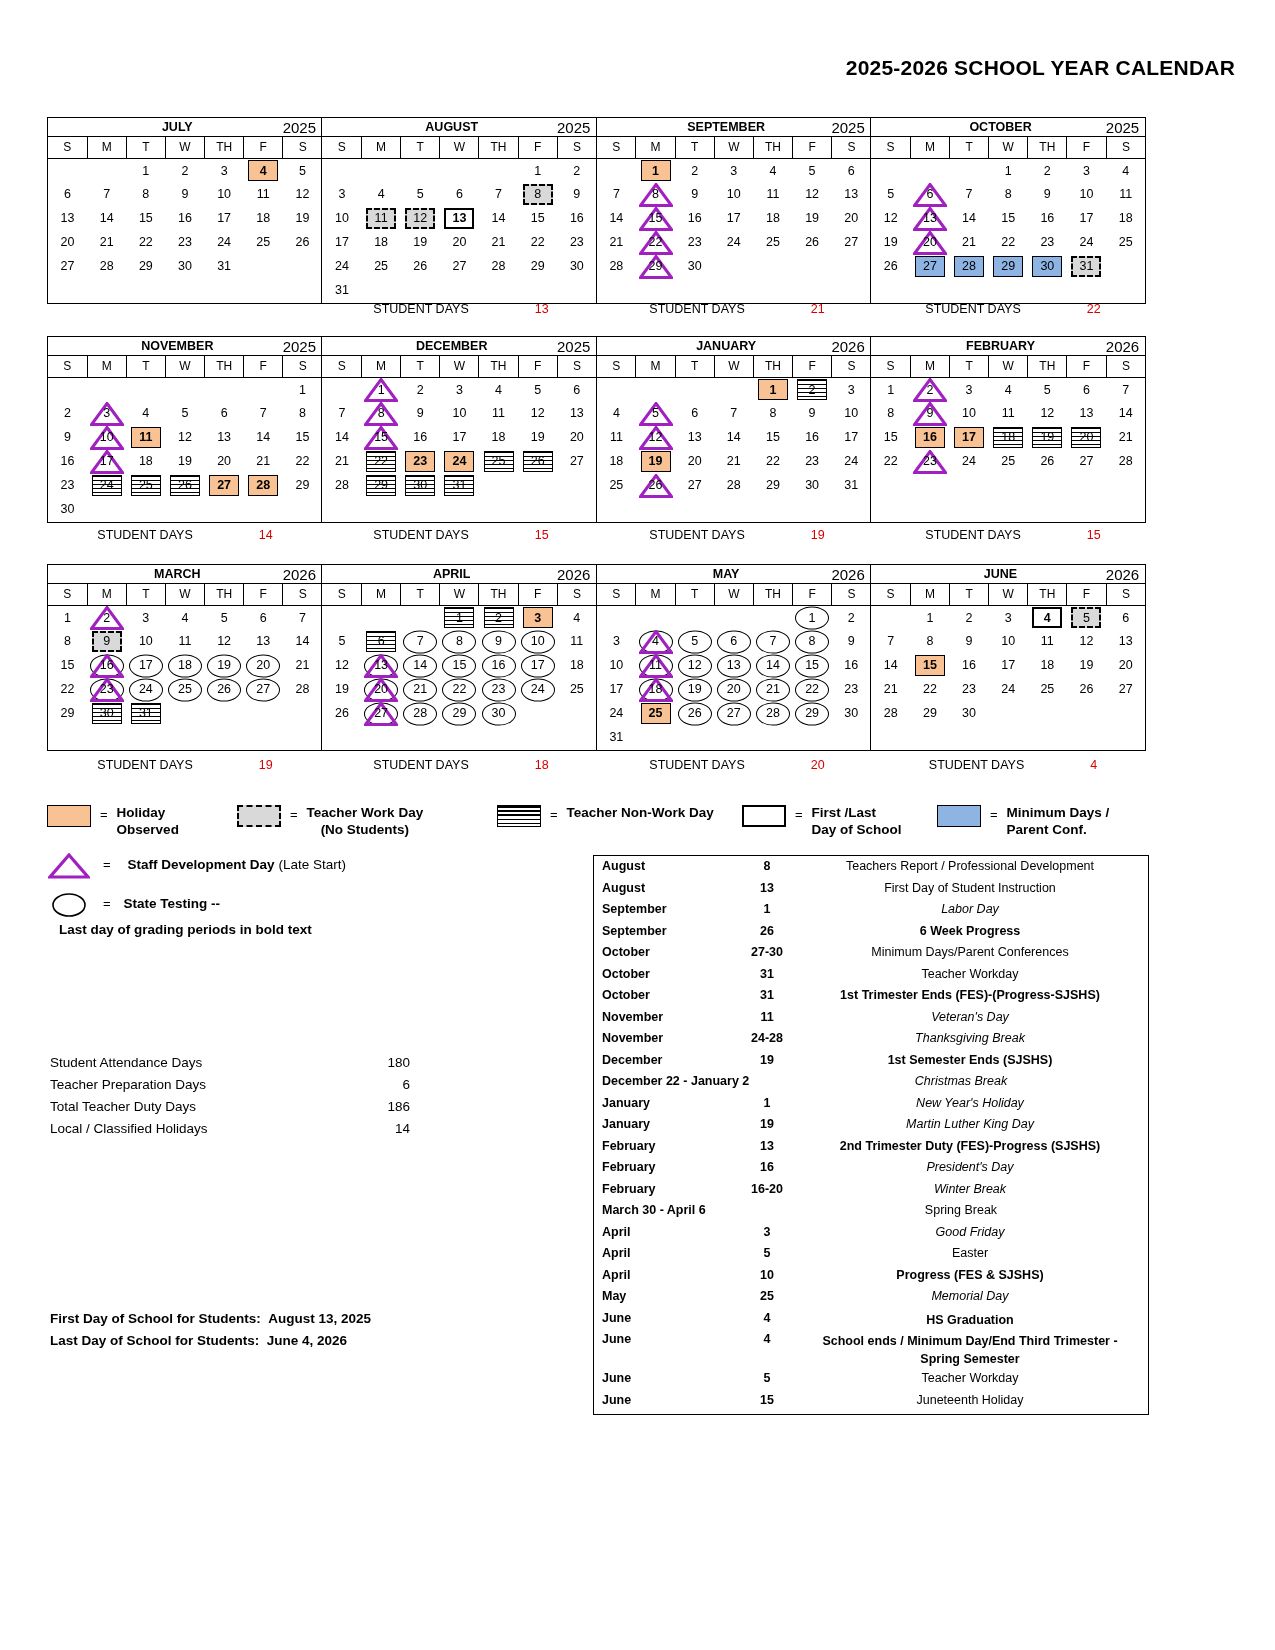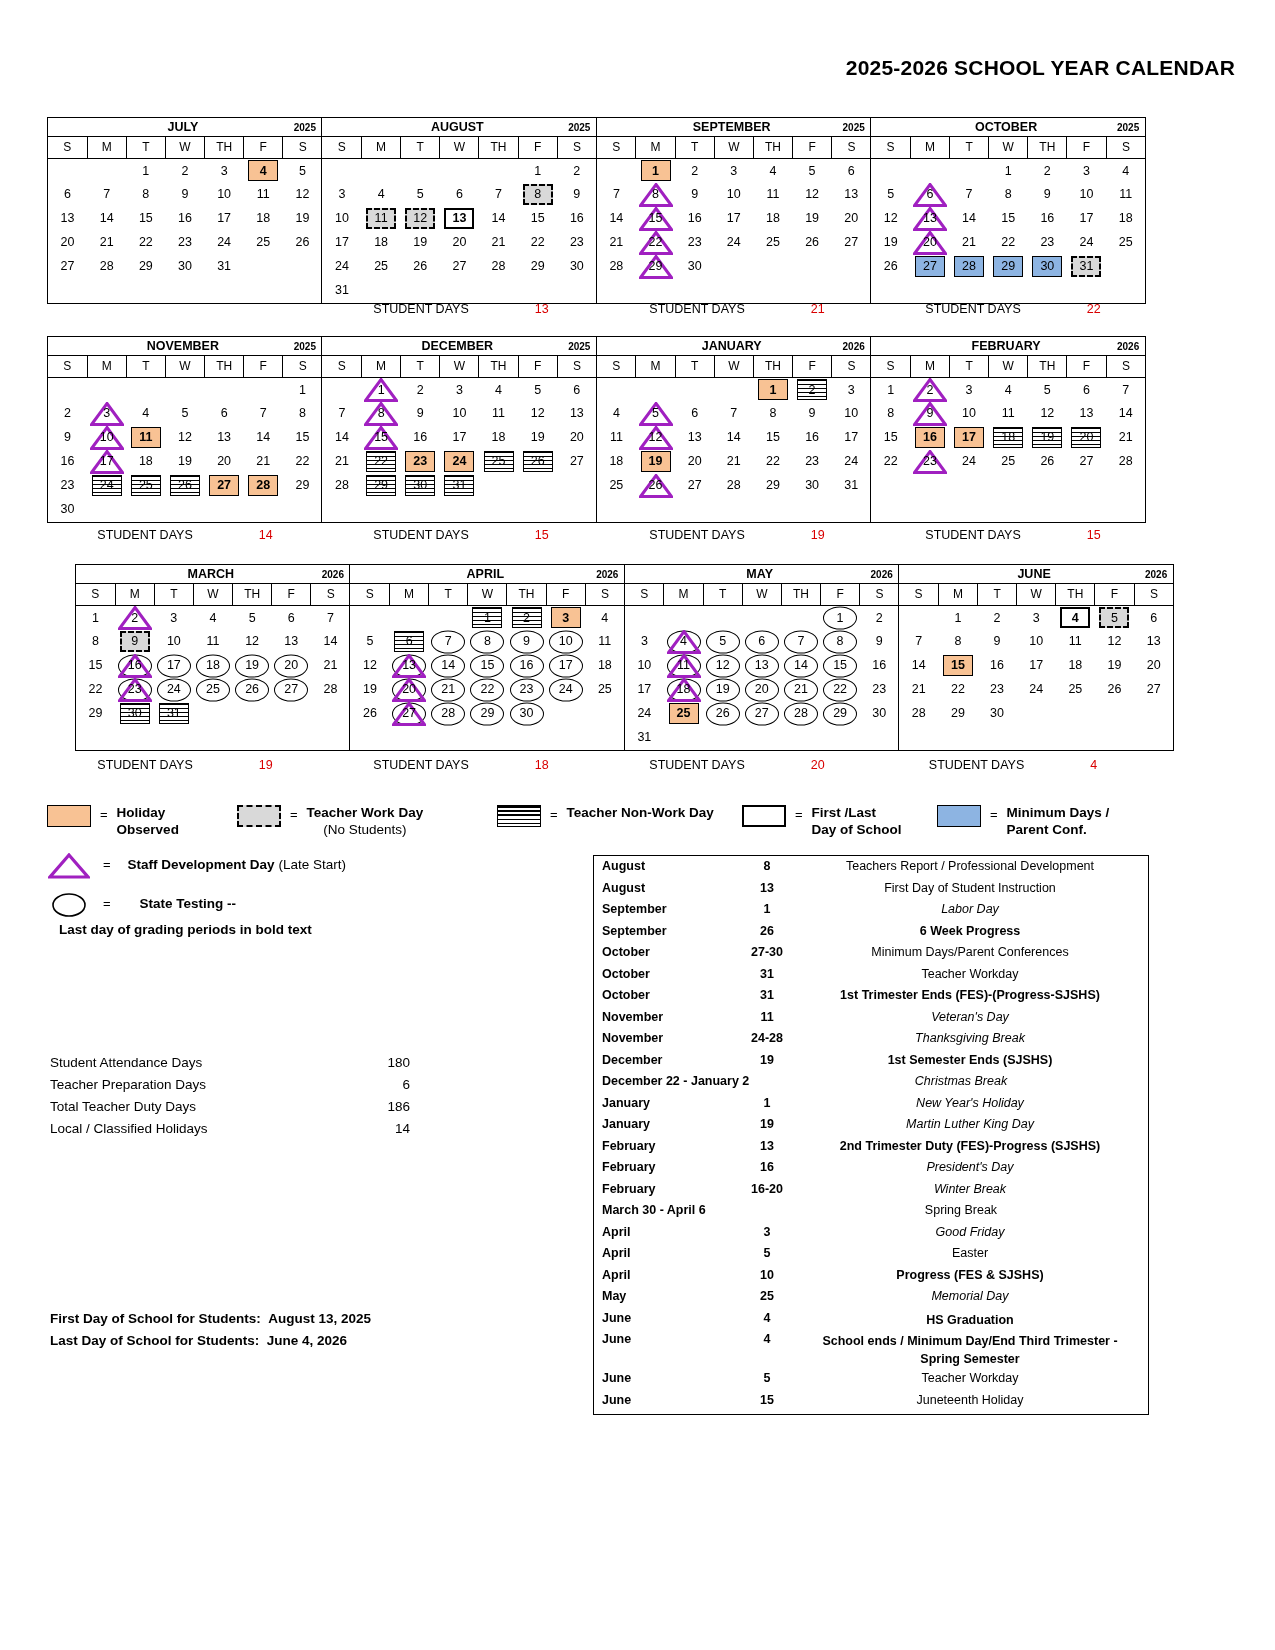--- a/index.html
+++ b/index.html
@@ -16,39 +16,39 @@
   
   #title {
     position:absolute; right:40px; top:56px;
     font-size:21px; font-weight:bold; letter-spacing:.2px;
   }
 
   
   .cal-row { position:absolute; left:47px; width:1105px; display:flex; }
   .cal-row.r1 { top:117px; }
   .cal-row.r2 { top:336px; }
-  .cal-row.r3 { top:564px;margin-left:28px; }
+  .cal-row.r3 { top:564px; }
 
   .month {
     border:1.6px solid #000;
     width:276px;
     background:#fff;
     position:relative;
   }
   .month + .month { margin-left:-1.6px; }
 
   .m-head {
     display:flex; align-items:center;
     height:19px;
     font-size:12.5px; font-weight:bold;
     padding:0 6px;
     border-bottom:1.2px solid #000;
   }
   .m-name { flex:1; text-align:center; padding-left:18px; }
-  .m-year { font-size:10px; font-weight:bold; }
+  .m-year { font-size:15px; font-weight:normal; }
 
   table.days { border-collapse:collapse; width:100%; table-layout:fixed; }
   table.days th {
     font-size:12px; font-weight:normal;
     height:19px; line-height:19px;
     border-right:1.1px solid #000;
     border-bottom:1.1px solid #000;
     text-align:center;
   }
   table.days th:last-child { border-right:none; }
@@ -111,21 +111,21 @@
   }
   .sw.holiday  { background:#f8c294; border:1.6px solid #000; }
   .sw.work     { background:#d9d9d9; border:2.6px dashed #000; }
   .sw.nonwork  { border:1.6px solid #000;
                  background:repeating-linear-gradient(to bottom,#000 0 1.6px,#fff 1.6px 4.2px); }
   .sw.firstlast{ border:2.4px solid #000; background:#fff; }
   .sw.minimum  { background:#8db4e2; border:1.6px solid #000; }
   .eq { margin:0 9px; font-size:13px; line-height:22px; }
   .lg-text { font-size:13.5px; font-weight:bold; line-height:17px; }
   .lg-text .sub { font-weight:normal; }
-  .lg-text .sub2 { display:block; font-weight:normal; text-align:center; }
+  .lg-text .sub2 { display:block; font-weight:bold; text-align:center; }
 
   
   #stats { position:absolute; left:50px; top:1052px; width:360px; font-size:13.5px; }
   #stats .srow { display:flex; justify-content:space-between; line-height:22px; }
 
   #firstlastdays { position:absolute; left:50px; top:1272px; font-size:13.5px; font-weight:bold; line-height:22px;margin-top:36px; }
   #firstlastdays .fl-val { font-weight:bold; }
 
   
   #important {
@@ -2690,21 +2690,21 @@
   </div>
 
   <div class="lg-line" style="margin-top:12px;">
     <div class="lg-item">
       <div class="sw" style="border:none;background:none;display:flex;align-items:center;justify-content:center;height:26px;">
         <svg width="42" height="26" viewBox="0 0 42 26">
             <ellipse cx="21" cy="13" rx="16" ry="11" fill="none" stroke="#000" stroke-width="1.6"></ellipse>
           </svg>
       </div>
       <span class="eq" style="line-height:26px;margin-left:12px;">=</span>
-      <span class="lg-text" style="line-height:26px;margin-left:20px;">State Testing --</span>
+      <span class="lg-text" style="line-height:26px;margin-left:4px;">State Testing --</span>
     </div>
   </div>
   <div class="lg-text" style="margin-top:3px;margin-left:12px;">Last day of grading periods in bold text</div>
 </div>
 
 <div id="stats">
     <div class="srow">
       <span>Student Attendance Days</span>
       <span style="width:120px;text-align:right;">180</span>
     </div>

